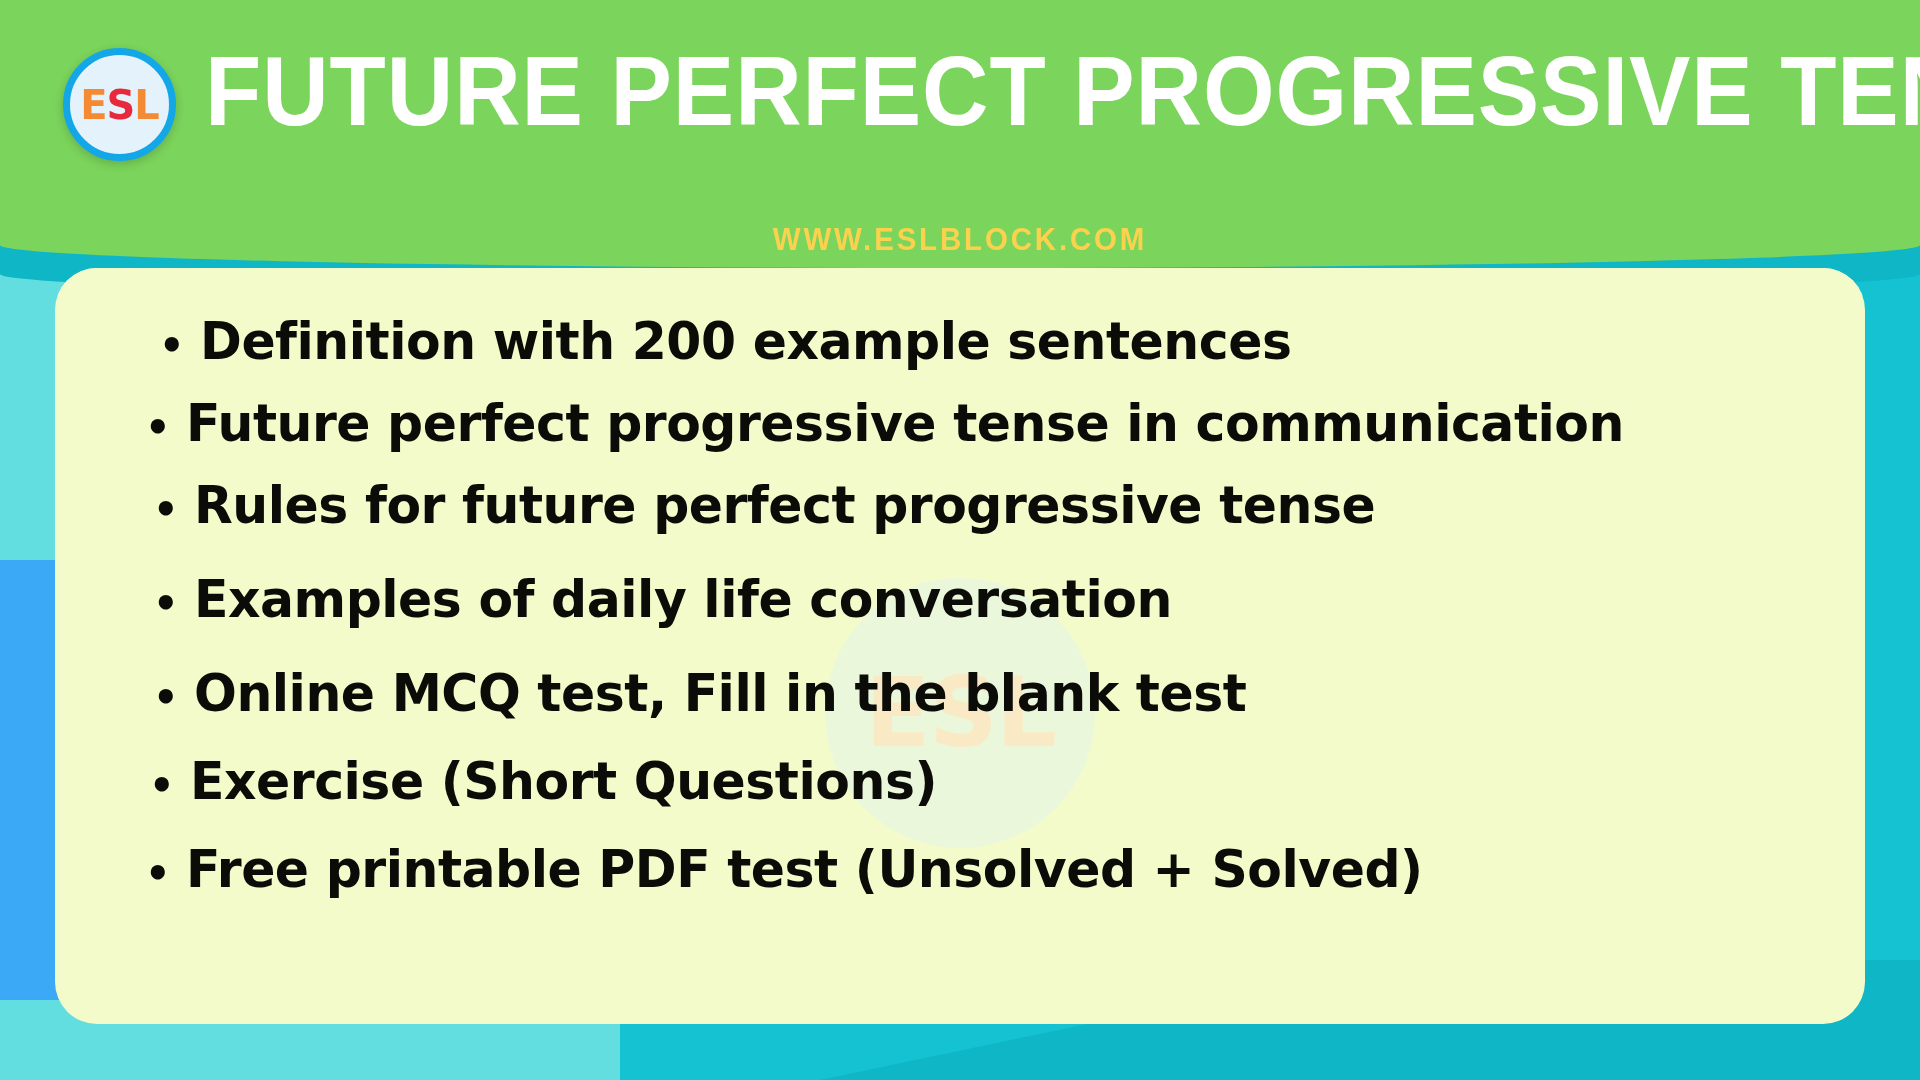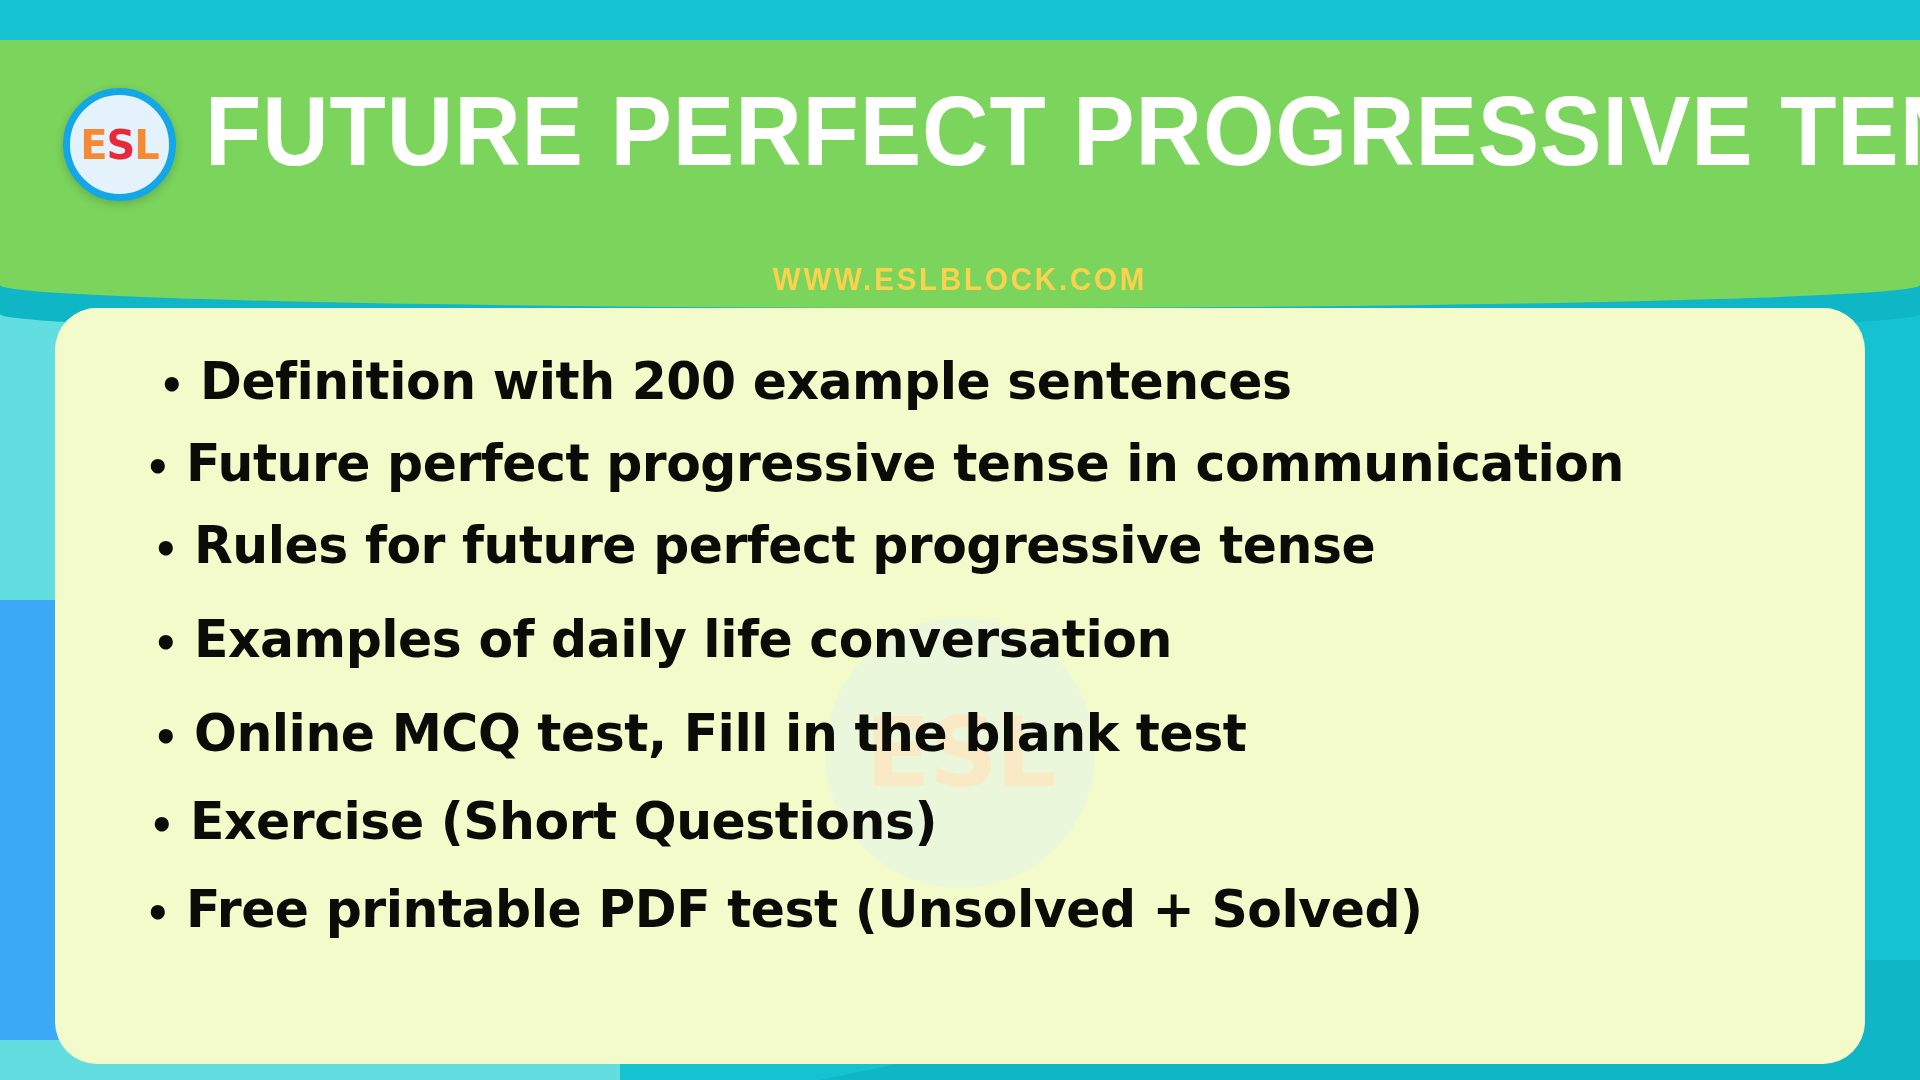--- a/index.html
+++ b/index.html
@@ -3,21 +3,21 @@
 <meta charset="utf-8">
 <style>
   html,body{margin:0;padding:0;}
   body{
     width:1920px;height:1080px;
     background:#15C2D1;
     font-family:"Liberation Sans", sans-serif;
     overflow:hidden;
     position:relative;
   }
-  #stage{position:absolute;inset:0;overflow:hidden;margin-top:40px;}
+  #stage{position:absolute;inset:0;overflow:hidden;}
 
   
   .bg-teal{position:absolute;left:0;top:0;width:1920px;height:1080px;background:#15C2D1;}
 
   .band-cyan{position:absolute;left:0;top:250px;width:196px;height:330px;background:#63DEE0;}
   .band-blue{position:absolute;left:0;top:560px;width:196px;height:490px;background:#3BA9F6;
              border-bottom-right-radius:60px;}
   .band-cyan2{position:absolute;left:0;top:1000px;width:196px;height:80px;background:#63DEE0;}
   .cyan-foot{position:absolute;left:0;top:1010px;width:620px;height:70px;background:#63DEE0;}
 

